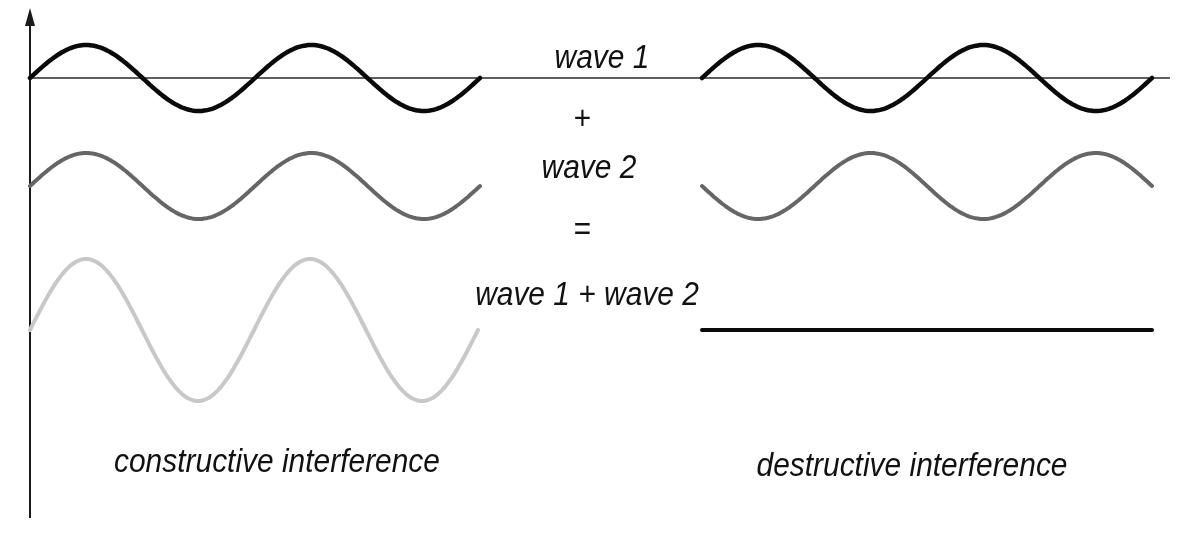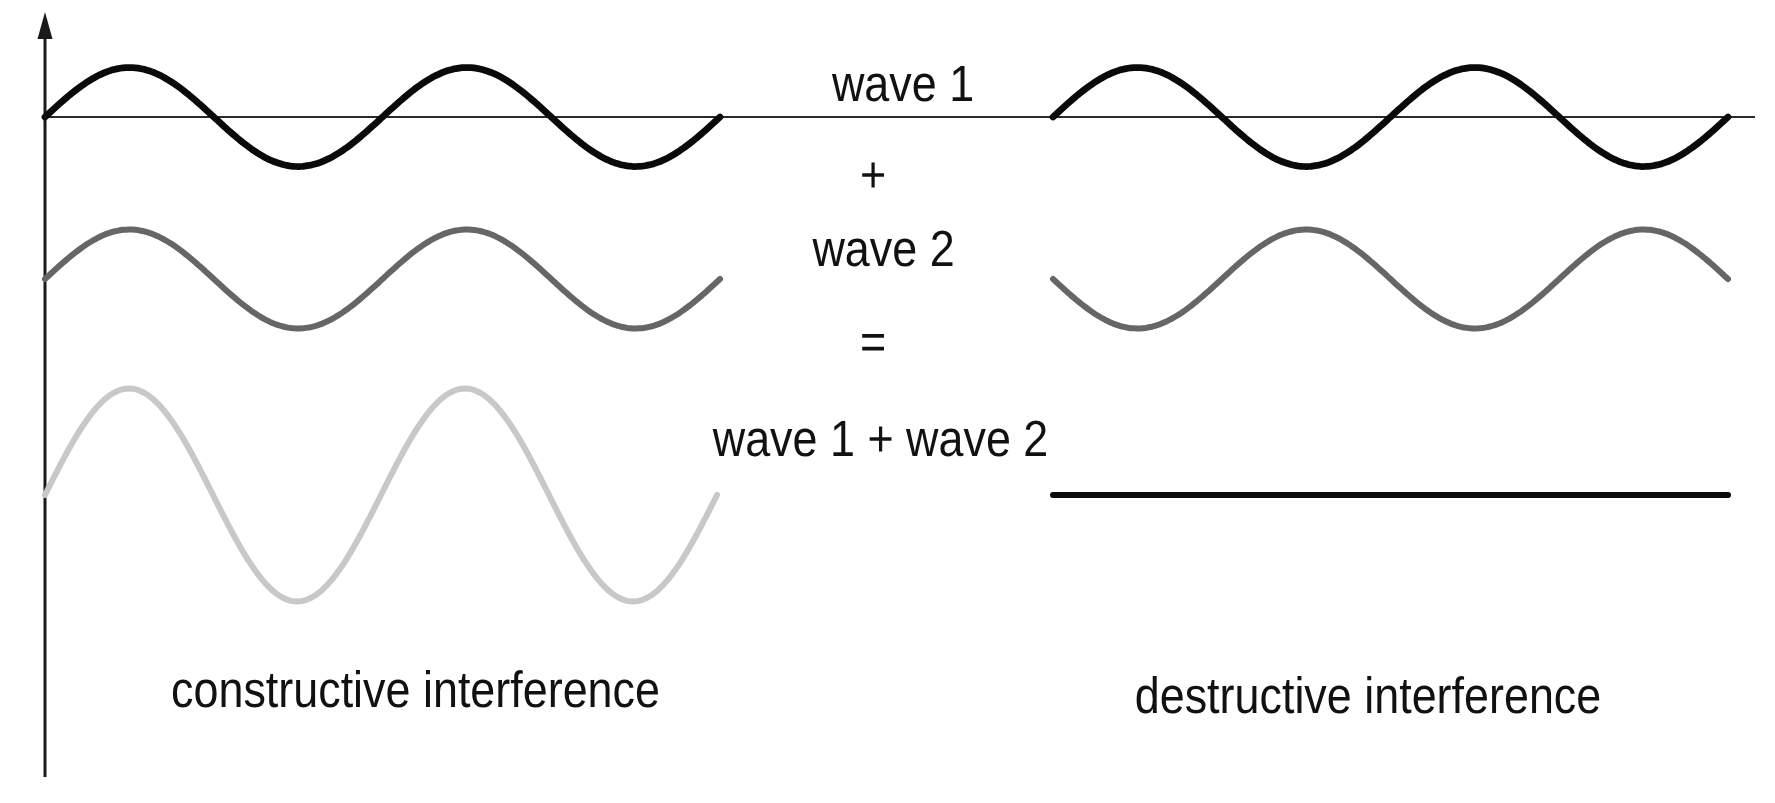--- a/index.html
+++ b/index.html
@@ -3,20 +3,21 @@
 <meta charset="utf-8">
 <style>
   html, body { margin: 0; padding: 0; background: #ffffff; }
   .canvas {
     position: relative;
     width: 1183px;
     height: 535px;
     background: #ffffff;
     overflow: hidden;
     font-family: "Liberation Sans", sans-serif;
+    font-style: italic;
   }
   .canvas svg { position: absolute; left: 0; top: 0; }
   .lbl {
     position: absolute;
     transform: translate(-50%, -50%) scaleX(0.88);
     transform-origin: center;
     white-space: nowrap;
     font-size: 34px;
     color: #111111;
     letter-spacing: 0px;

